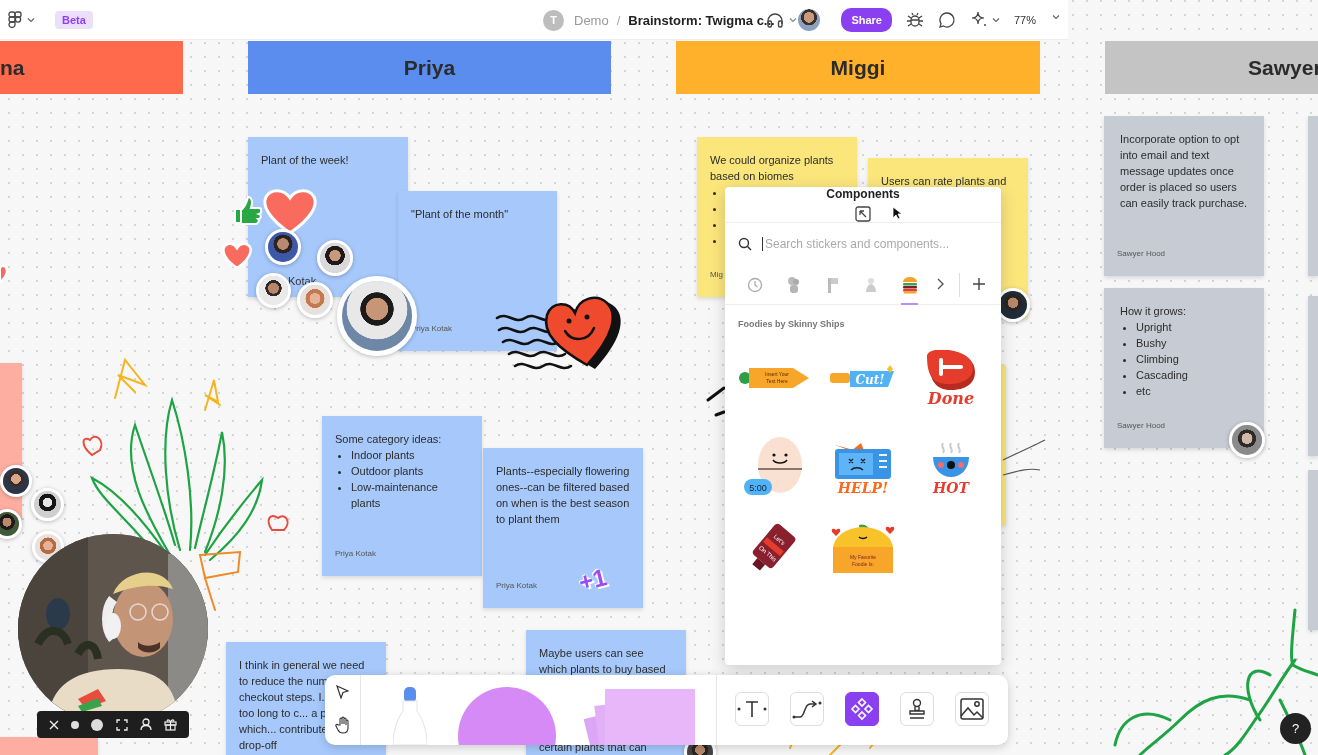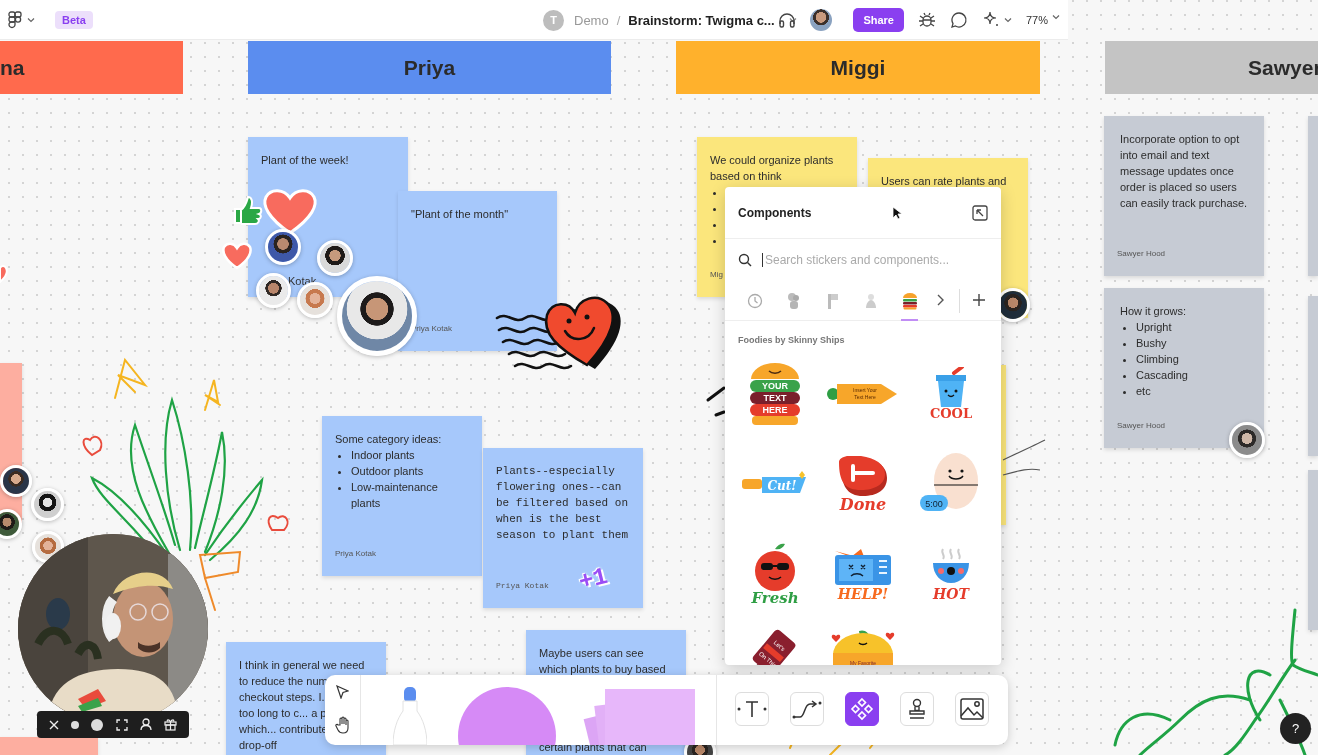--- a/index.html
+++ b/index.html
@@ -23,42 +23,42 @@
   .beta {
     margin-left: 14px; background: #ecdffb; color: #8a3ff0; font-size: 11px; font-weight: bold;
     padding: 3px 7px; border-radius: 4px;
   }
   .tb-center { position: absolute; left: 543px; top: 0; height: 40px; display: flex; align-items: center; gap: 8px; font-size: 13px; }
   .team-avatar { width: 21px; height: 21px; border-radius: 50%; background: #bdbdbd; color: #fff; font-size: 11px; display: flex; align-items: center; justify-content: center; font-weight: bold; }
   .crumb-team { color: #999; margin-left: 2px; }
   .crumb-sep { color: #aaa; }
   .crumb-file { color: #222; font-weight: bold; }
   .tb-right { position: absolute; right: 8px; top: 0; height: 40px; display: flex; align-items: center; gap: 14px; }
-  .share-btn { background: #8a3ff0; color: #fff; font-size: 11px; font-weight: bold; padding: 6px 10px; border-radius: 5px; border: none; margin-left: 7px; }
+  .share-btn { background: #8a3ff0; color: #fff; font-size: 11px; font-weight: bold; padding: 6px 10px; border-radius: 10px; border: none; margin-left: 7px; }
   .me-avatar { width: 22px; height: 22px; border-radius: 50%; background: radial-gradient(circle at 50% 38%, #c99a7e 0 30%, #3b2f2a 31% 45%, #8aa2c0 46%); }
   .zoom-label { font-size: 11px; color: #333; }
   .icon-svg { display: block; }
 
   
   .col-header { position: absolute; top: 41px; height: 53px; display: flex; align-items: center; justify-content: center; font-size: 21px; font-weight: bold; color: #2b2b2b; }
   
   .sticky { position: absolute; font-size: 11px; line-height: 16px; color: #2c2c2c; padding: 15px 13px; box-shadow: 0 2px 4px rgba(0,0,0,0.12); }
   .sticky .author { position: absolute; left: 13px; bottom: 14px; font-size: 8px; color: #555; text-align: center; }
   .sticky ul { margin-left: 16px; }
   .blue { background: #a6c8fb; }
   .yellow { background: #fbe67c; }
   .gray { background: #c6cbd4; padding-left: 16px; }
   .salmon { background: #fdaea0; }
 
   .avatar { position: absolute; border-radius: 50%; border: 3px solid #fff; box-shadow: 0 1px 4px rgba(0,0,0,0.25); overflow: hidden; }
   .avatar .face { width: 100%; height: 100%; }
 
   
   .panel { position: absolute; left: 725px; top: 187px; width: 276px; height: 478px; background: #fff; border-radius: 4px; box-shadow: 0 4px 16px rgba(0,0,0,0.18); z-index: 20; overflow: hidden; }
-  .panel-head { height: 52px; display: flex; align-items: center; padding: 0 13px; border-bottom: 1px solid #eee; }
+  .panel-head { height: 36px; display: flex; align-items: center; padding: 0 1px; border-bottom: 1px solid #eee; flex-direction: column; }
   .panel-title { font-size: 12px; font-weight: bold; color: #222; flex: 1; }
   .search-row { height: 42px; display: flex; align-items: center; padding: 0 13px; gap: 10px; }
   .search-input { border: none; outline: none; font-size: 12px; color: #999; width: 200px; font-family: "Liberation Sans", sans-serif; background: transparent; border-left: 1.5px solid #333; padding-left: 2px; }
   .search-input::placeholder { color: #aaa; }
   .tabs-row { height: 40px; display: flex; align-items: center; padding: 0 11px; border-bottom: 1px solid #eee; position: relative; }
   .tab { width: 42px; height: 40px; display: flex; align-items: center; justify-content: center; font-size: 14px; color: #bbb; position: relative; }
   .tab.active::after { content: ""; position: absolute; left: 11px; right: 11px; bottom: 0; height: 2px; background: #c18df5; }
   .tab-next { width: 24px; font-size: 16px; color: #555; text-align: center; }
   .tab-divider { width: 1px; height: 24px; background: #ddd; margin: 0 8px; }
   .tab-add { font-size: 18px; color: #444; width: 24px; text-align: center; }
@@ -136,21 +136,21 @@
       </svg>
     <div style="display:flex;align-items:center;gap:4px;">
       <svg width="18" height="18" viewBox="0 0 18 18">
           <path d="M8 1c0 4 2 6 6 6-4 0-6 2-6 6 0-4-2-6-6-6 4 0 6-2 6-6z" fill="none" stroke="#444" stroke-width="1.2"></path>
           <circle cx="15" cy="14" r="1" fill="#444"></circle>
         </svg>
       <svg width="8" height="6" viewBox="0 0 8 6">
           <path d="M1 1.5l3 3 3-3" stroke="#666" fill="none" stroke-width="1.2"></path>
         </svg>
     </div>
-    <div style="display:flex;align-items:flex-start;gap:4px;">
+    <div style="display:flex;align-items:flex-start;gap:16px;">
       <span class="zoom-label">77%</span>
       <svg width="8" height="6" viewBox="0 0 8 6">
           <path d="M1 1.5l3 3 3-3" stroke="#666" fill="none" stroke-width="1.2"></path>
         </svg>
     </div>
   </div>
 </div>
 
 <div class="col-header" style="left:0;width:183px;background:#ff6a4d;justify-content:flex-start;">
   <span>na</span>
@@ -178,35 +178,35 @@
 </div>
 <div class="sticky blue" style="left:322px;top:416px;width:160px;height:160px;">
   <div>Some category ideas:</div>
   <ul>
     <li>Indoor plants</li>
     <li>Outdoor plants</li>
     <li>Low-maintenance plants</li>
   </ul>
   <div class="author">Priya Kotak</div>
 </div>
-<div class="sticky blue" style="left:483px;top:448px;width:160px;height:160px;font-family:Liberation Mono, monospace;">
+<div class="sticky blue" style="left:483px;top:448px;width:160px;height:160px;">
   <div>Plants--especially flowering ones--can be filtered based on when is the best season to plant them</div>
   <div class="author">Priya Kotak</div>
   <div style="position:absolute;left:96px;top:124px;font-size:24px;font-weight:bold;color:#9b4df5;transform:rotate(-14deg);text-shadow:2px 2px 0 #fff,-1px -1px 0 #fff,0 0 3px #fff;">+1</div>
 </div>
 <div class="sticky blue" style="left:226px;top:642px;width:160px;height:120px;">
   <div style="width:132px;">I think in general we need to reduce the num... checkout steps. I... way too long to c... a purchase which... contributes to drop-off</div>
 </div>
 <div class="sticky blue" style="left:526px;top:630px;width:160px;height:130px;">
   <div>Maybe users can see which plants to buy based</div>
   <div style="position:absolute;left:13px;top:109px;">certain plants that can</div>
 </div>
 
 <div class="sticky yellow" style="left:697px;top:137px;width:160px;height:160px;">
-  <div>We could organize plants based on think</div>
+  <div>We could organize plants based on biomes</div>
   <ul>
       <li>&nbsp;</li>
       <li>&nbsp;</li>
       <li>&nbsp;</li>
       <li>&nbsp;</li>
     </ul>
   <div class="author">Mig</div>
 </div>
 <div class="sticky yellow" style="left:868px;top:158px;width:160px;height:160px;">
   <div>Users can rate plants and</div>
@@ -393,54 +393,30 @@
     <div class="tab-divider"></div>
     <div class="tab-add">
       <svg width="12" height="12" viewBox="0 0 12 12">
           <path d="M6 0v12M0 6h12" stroke="#444" stroke-width="1.4"></path>
         </svg>
     </div>
   </div>
   <div class="set-title">Foodies by Skinny Ships</div>
   <div class="sticker-grid">
 
-    <div class="sticker">
-      <svg width="56" height="66" viewBox="0 0 56 66">
-        <path d="M4 18a24 16 0 0 1 48 0z" fill="#f7a62a"></path>
-        <path d="M22 10c3 3 9 3 12 0" stroke="#4a2a10" stroke-width="1.5" fill="none"></path>
-        <rect x="3" y="19" width="50" height="12" rx="6" fill="#3aa24a"></rect>
-        <rect x="3" y="31" width="50" height="12" rx="6" fill="#7a1f2b"></rect>
-        <rect x="3" y="43" width="50" height="12" rx="6" fill="#e53c2b"></rect>
-        <rect x="5" y="55" width="46" height="9" rx="4" fill="#f7a62a"></rect>
-        <text x="28" y="28" font-size="9" font-weight="bold" fill="#fff" text-anchor="middle" font-family="Liberation Sans, sans-serif">YOUR</text>
-        <text x="28" y="40" font-size="9" font-weight="bold" fill="#fff" text-anchor="middle" font-family="Liberation Sans, sans-serif">TEXT</text>
-        <text x="28" y="52" font-size="9" font-weight="bold" fill="#fff" text-anchor="middle" font-family="Liberation Sans, sans-serif">HERE</text>
-      </svg>
-    </div>
 
     <div class="sticker">
       <svg width="72" height="30" viewBox="0 0 72 30">
         <circle cx="6" cy="15" r="6" fill="#2e9e44"></circle>
         <path d="M10 5h44l16 10-16 10H10z" fill="#f7a62a"></path>
         <text x="38" y="13" font-size="5" fill="#5a2a00" text-anchor="middle" font-family="Liberation Sans, sans-serif">Insert Your</text>
         <text x="38" y="20" font-size="5" fill="#5a2a00" text-anchor="middle" font-family="Liberation Sans, sans-serif">Text Here</text>
       </svg>
     </div>
 
-    <div class="sticker">
-      <svg width="46" height="40" viewBox="0 0 46 40">
-        <path d="M26 6 L34 0" stroke="#e53c2b" stroke-width="4" stroke-linecap="round"></path>
-        <rect x="8" y="8" width="30" height="6" fill="#3aa0e8"></rect>
-        <path d="M10 14h26l-3 26H13z" fill="#4fb3f5"></path>
-        <circle cx="18" cy="24" r="1.5" fill="#111"></circle>
-          <circle cx="28" cy="24" r="1.5" fill="#111"></circle>
-        <path d="M20 28c2 2 4 2 6 0" stroke="#111" fill="none" stroke-width="1.2"></path>
-      </svg>
-      <span class="stk-label" style="color:#e53c2b;font-size:13px;">COOL</span>
-    </div>
 
     <div class="sticker">
       <svg width="70" height="30" viewBox="0 0 70 30">
         <rect x="2" y="10" width="20" height="10" rx="3" fill="#f7a62a"></rect>
         <path d="M22 8h44l-6 16H22z" fill="#4fb3f5"></path>
         <text x="42" y="21" font-size="12" font-weight="bold" font-style="italic" fill="#fff" text-anchor="middle" font-family="DejaVu Serif, serif">Cut!</text>
         <path d="M62 2l3 4-3 4-3-4z" fill="#f7c22a"></path>
       </svg>
     </div>
 
@@ -458,31 +434,20 @@
         <ellipse cx="38" cy="30" rx="22" ry="28" fill="#f9e0d0"></ellipse>
         <circle cx="32" cy="20" r="1.6" fill="#111"></circle>
           <circle cx="44" cy="20" r="1.6" fill="#111"></circle>
         <path d="M31 25c3 4 11 4 14 0" stroke="#111" fill="none" stroke-width="1.5"></path>
         <path d="M16 34h44" stroke="#111" stroke-width="1.2"></path>
         <rect x="2" y="44" width="28" height="16" rx="8" fill="#4fb3f5"></rect>
         <text x="16" y="56" font-size="9" fill="#123" text-anchor="middle" font-family="Liberation Sans, sans-serif">5:00</text>
       </svg>
     </div>
 
-    <div class="sticker">
-      <svg width="52" height="48" viewBox="0 0 52 48">
-        <path d="M26 6c3-5 7-6 10-5-2 4-5 6-10 5z" fill="#3aa24a"></path>
-        <circle cx="26" cy="28" r="20" fill="#e53c2b"></circle>
-        <rect x="12" y="20" width="12" height="7" rx="3" fill="#111"></rect>
-          <rect x="28" y="20" width="12" height="7" rx="3" fill="#111"></rect>
-        <path d="M24 23h4" stroke="#111" stroke-width="2"></path>
-        <path d="M20 34c3 3 9 3 12 0" stroke="#111" fill="none" stroke-width="1.5"></path>
-      </svg>
-      <span class="stk-label" style="color:#2e9e44;font-size:15px;font-style:italic;">Fresh</span>
-    </div>
 
     <div class="sticker">
       <svg width="60" height="40" viewBox="0 0 60 40">
         <path d="M2 4l16 6 10-8 4 10z" fill="#f76a1e"></path>
         <rect x="2" y="8" width="56" height="30" rx="3" fill="#3a94e6"></rect>
         <rect x="6" y="12" width="34" height="22" fill="#5eb4f7"></rect>
         <path d="M16 18l4 4M20 18l-4 4M28 18l4 4M32 18l-4 4M18 29c3-3 9-3 12 0" stroke="#123" stroke-width="1.4" fill="none"></path>
         <path d="M46 14h8M46 20h8M46 26h8" stroke="#e8f4ff" stroke-width="2"></path>
       </svg>
       <span class="stk-label" style="color:#f76a1e;font-size:14px;font-style:italic;">HELP!</span>

